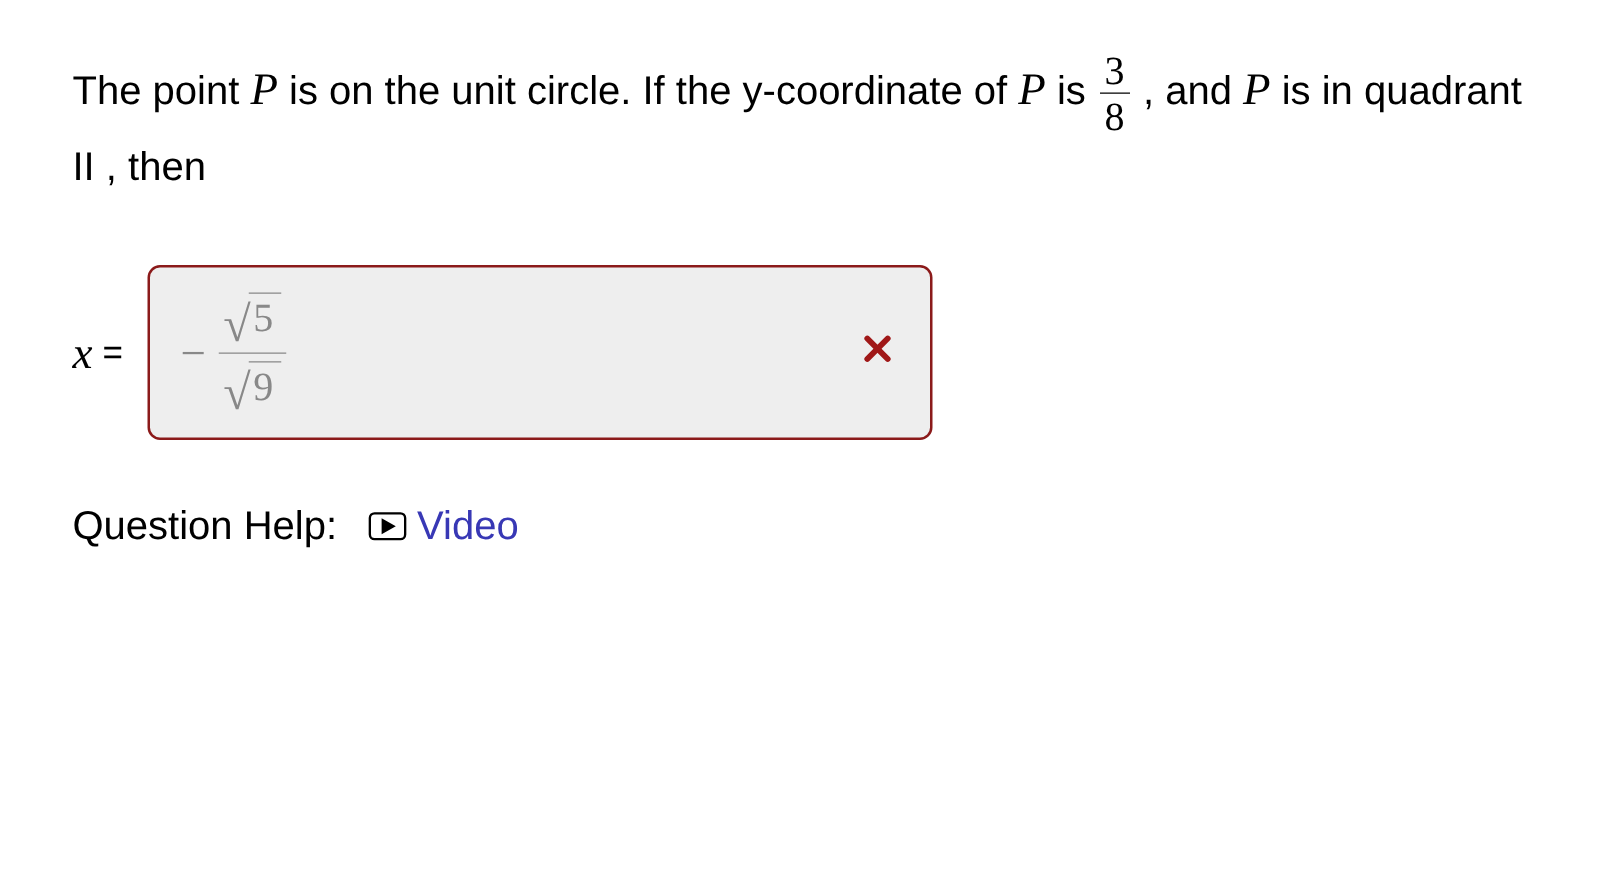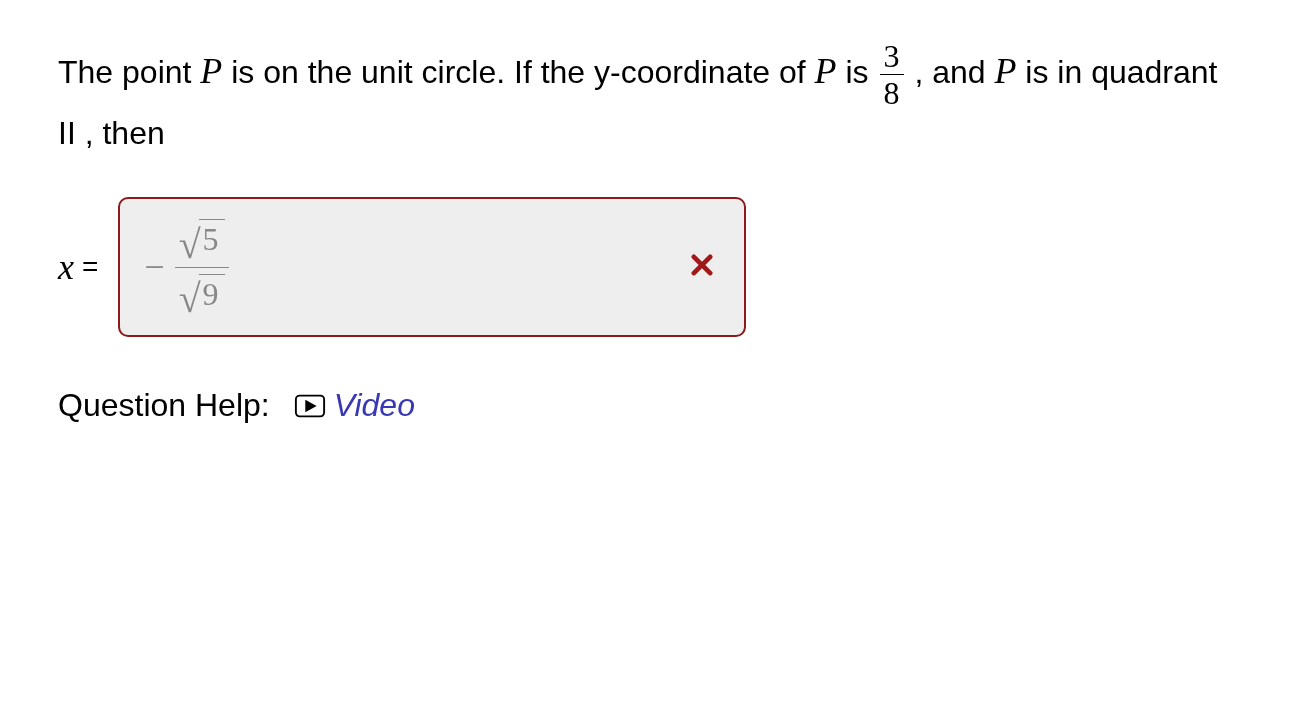--- a/index.html
+++ b/index.html
@@ -9,21 +9,21 @@
     }
     body {
       font-family: 'Trebuchet MS', 'Lucida Sans', Verdana, sans-serif;
       font-size: 32px;
       color: #000;
       background: #fff;
       padding: 40px 58px;
     }
     .question-text {
       line-height: 1.5;
-      margin-bottom: 40px;
+      margin-bottom: 55px;
     }
     .math-var {
       font-family: 'Times New Roman', serif;
       font-style: italic;
       font-size: 36px;
     }
     .fraction {
       display: inline-flex;
       flex-direction: column;
       align-items: center;
@@ -136,21 +136,20 @@
       text-decoration: none;
       cursor: pointer;
     }
     .help-link .link-icon {
       color: #000;
       display: inline-flex;
       align-items: center;
     }
     .help-link .link-text {
       color: #3838b5;
-      font-style: italic;
     }
   </style>
 </head>
 <body>
 
 <div class="question-text">
   <span>The point </span>
   <span class="math-var">P</span>
   <span> is on the unit circle. If the y-coordinate of </span>
   <span class="math-var">P</span>

